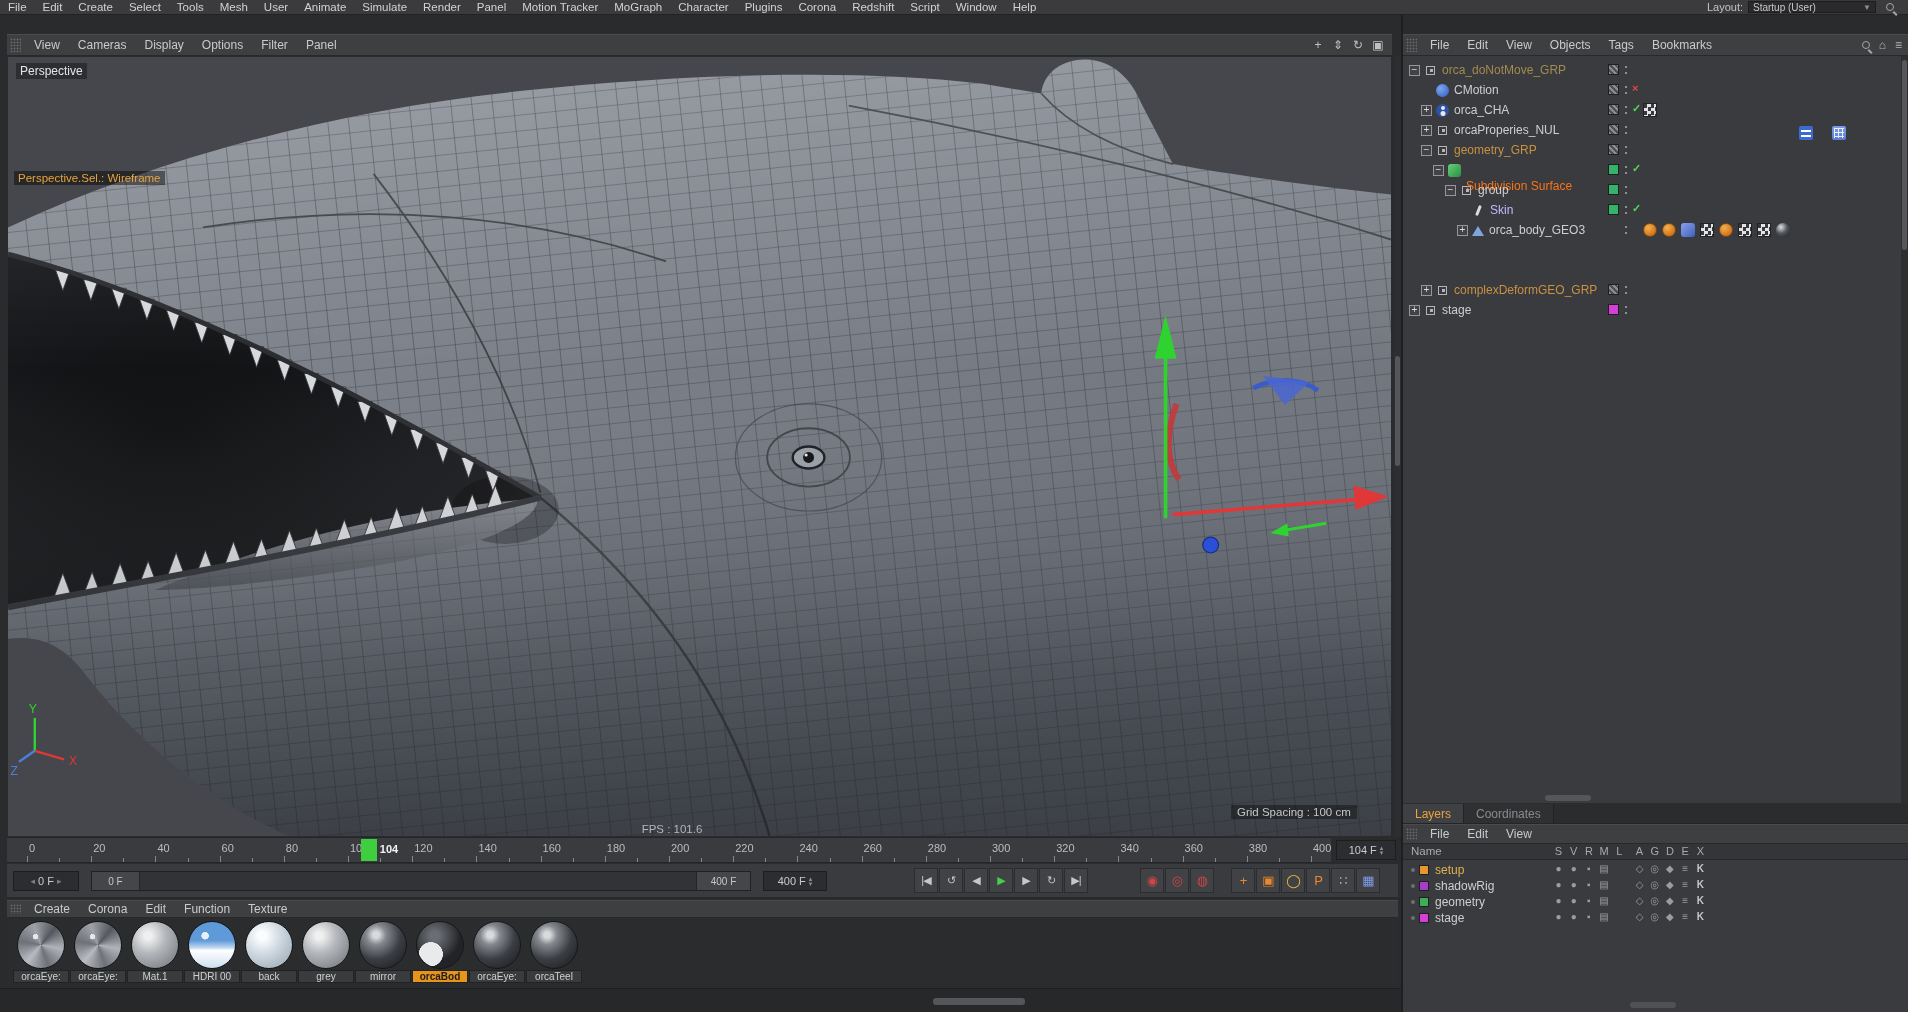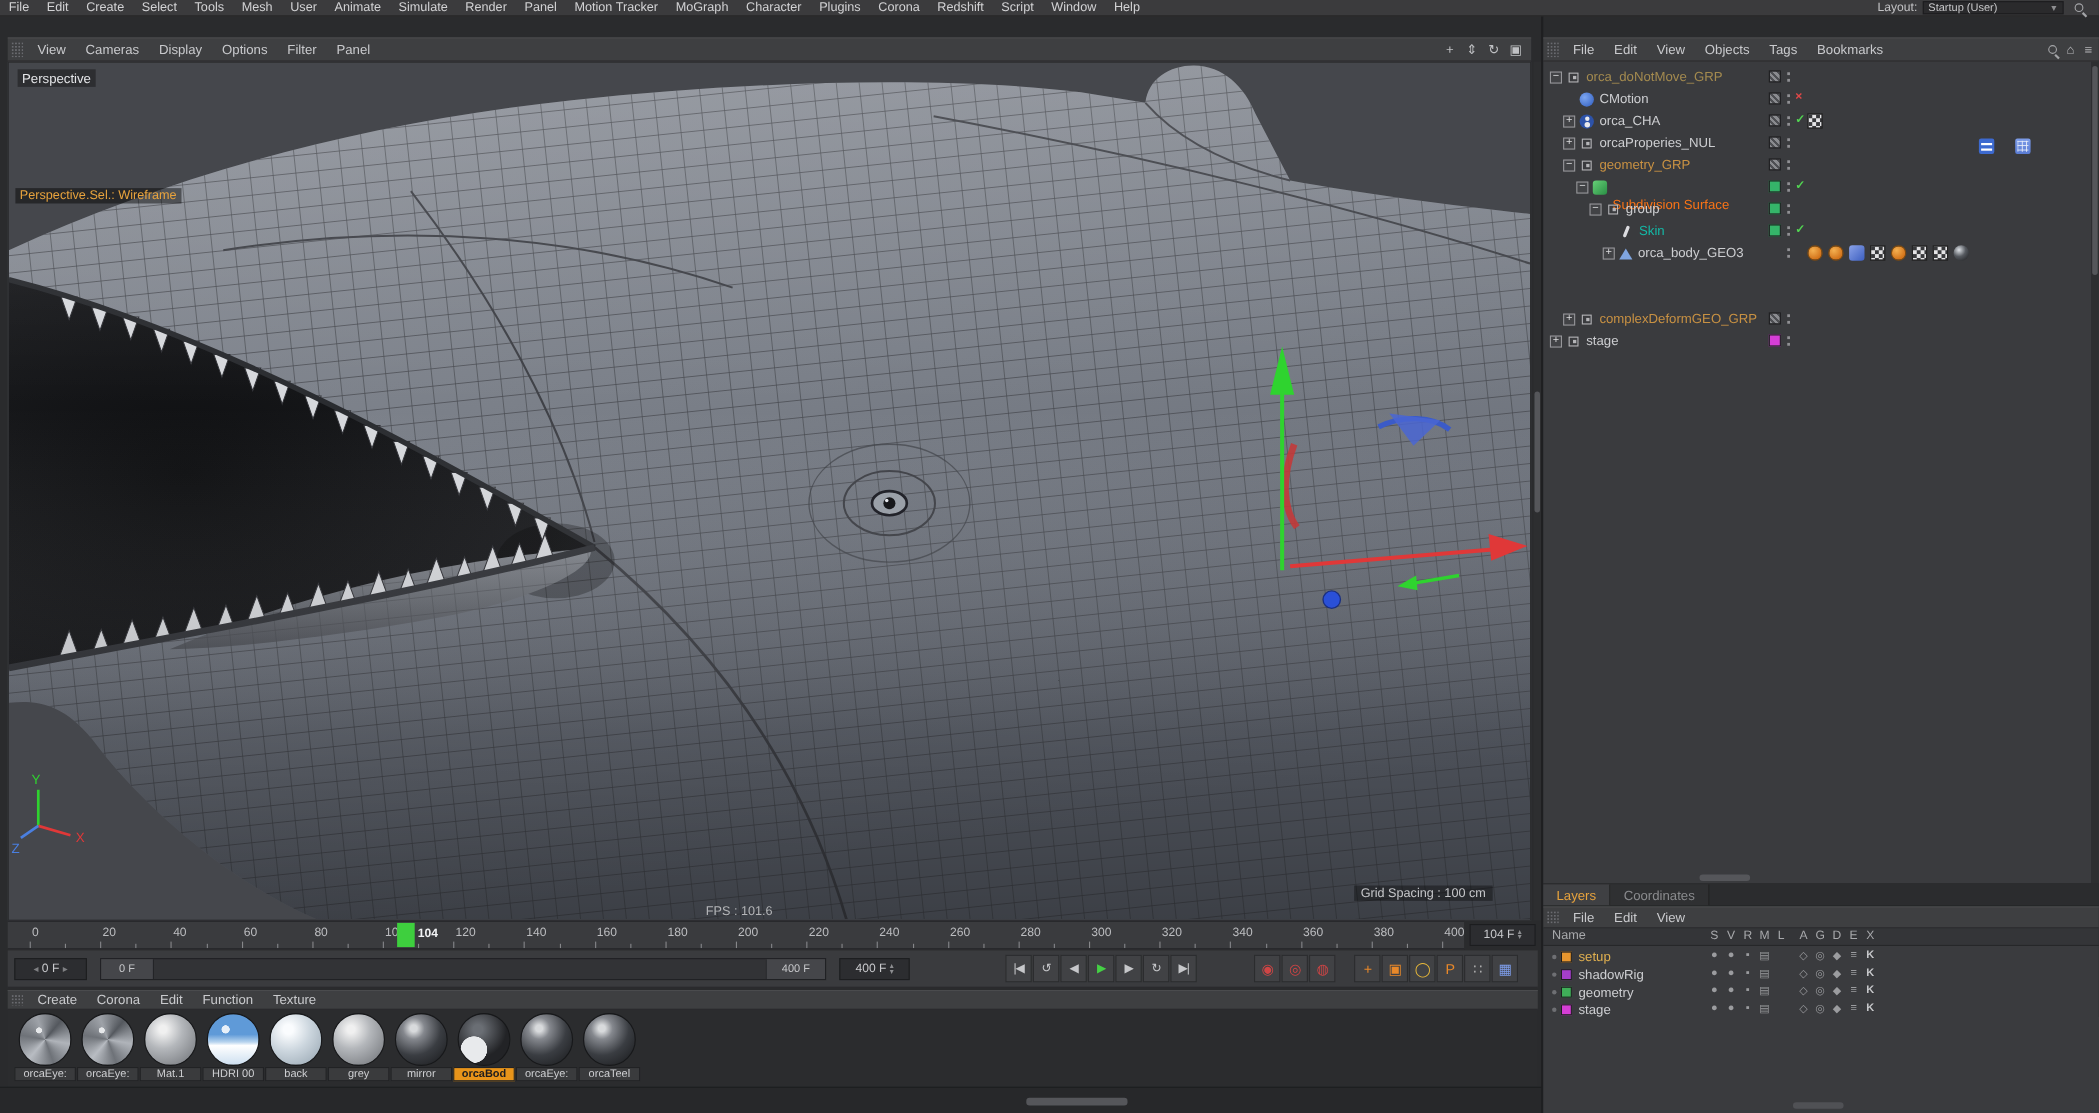--- a/index.html
+++ b/index.html
@@ -552,21 +552,21 @@
           <span class="oexp">−</span>
           <span class="oicon ic-null"></span>
           <span class="olabel" style="color: rgb(205, 206, 209);">group</span>
           <span class="lsq lsq-green"></span>
           <span class="odots"></span>
         </div>
         <div class="orow" style="top: 144px;">
           <span class="oind" style="width: 54px;"></span>
           <span class="oexp-sp"></span>
           <span class="oicon ic-skin"></span>
-          <span class="olabel" style="color: #14b8a6;">Skin</span>
+          <span class="olabel" style="color: #c4b5fd;">Skin</span>
           <span class="lsq lsq-green"></span>
           <span class="odots"></span>
           <span class="ostat check">✓</span>
         </div>
         <div class="orow" style="top: 164px;">
           <span class="oind" style="width: 54px;"></span>
           <span class="oexp">+</span>
           <span class="oicon ic-poly"></span>
           <span class="olabel" style="color: rgb(205, 206, 209);">orca_body_GEO3</span>
           <span class="odots"></span>

